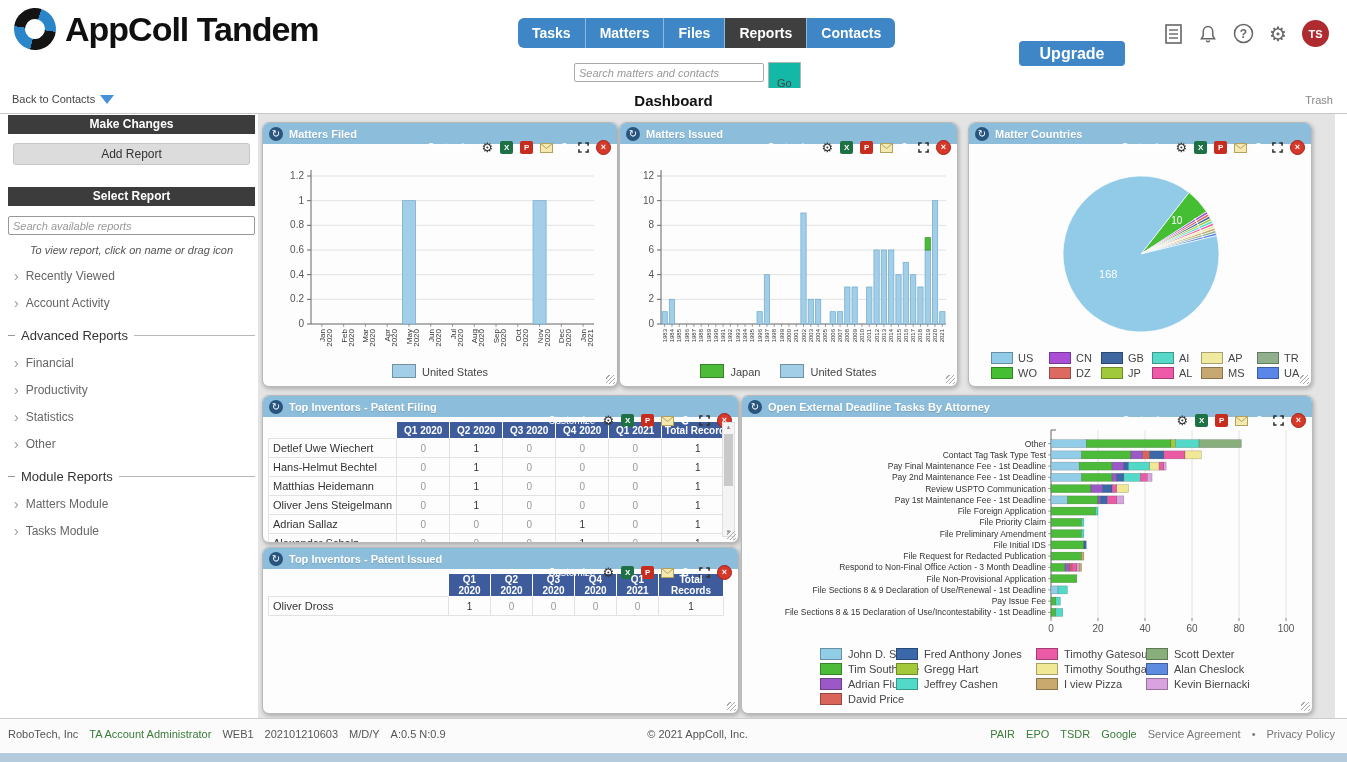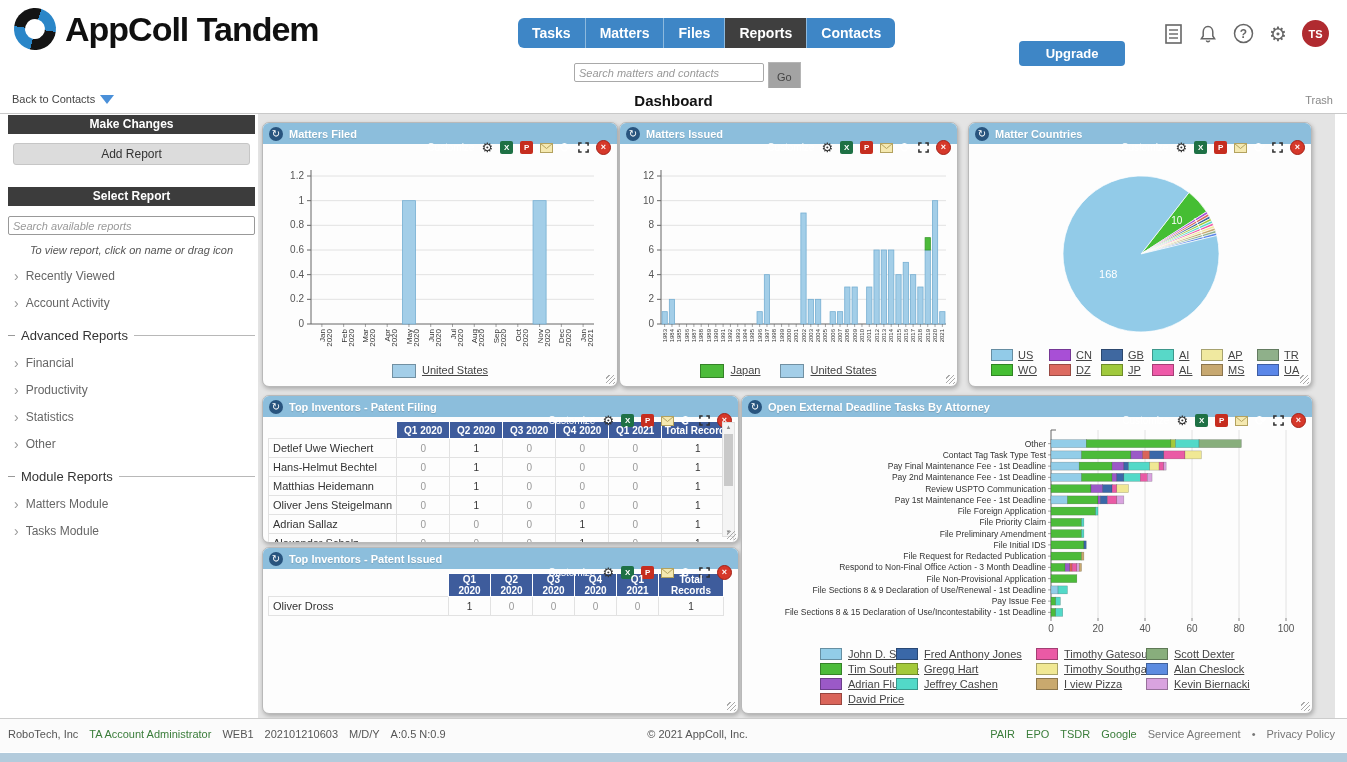--- a/index.html
+++ b/index.html
@@ -13,24 +13,24 @@
   .logo-icon::after{content:"";position:absolute;left:11px;top:11px;width:20px;height:20px;border-radius:50%;background:#fff;}
   .logo-text{font-size:34px;font-weight:bold;color:#101010;letter-spacing:-1px;}
   .nav{position:absolute;left:518px;top:18px;display:flex;border-radius:6px;overflow:hidden;}
   .nav-tab{background:#3E86C6;color:#fff;font-size:14px;font-weight:bold;padding:7px 14px;cursor:pointer;
      border-right:1px solid #8db9dd;}
   .nav-tab:last-child{border-right:none;}
   .nav-tab.active{background:#3F3F3F;}
   .search-input{position:absolute;left:574px;top:63px;width:180px;height:15px;border:1px solid #a9a9a9;
      border-radius:2px;font-size:11px;padding:1px 4px;color:#444;font-family:"Liberation Sans",sans-serif;}
   input::placeholder{font-style:italic;color:#999;}
-  .go-btn{position:absolute;left:768px;top:62px;background:#a3a3a3;border:1px solid #b5b5b5;border-radius:0;
-     font-size:11px;color:#444;padding:8px 8px;cursor:pointer;}
+  .go-btn{position:absolute;left:768px;top:62px;background:#14b8a6;border:1px solid #b5b5b5;border-radius:0;
+     font-size:11px;color:#444;padding:14px 8px;cursor:pointer;}
   .upgrade-btn{position:absolute;left:1019px;top:41px;width:106px;height:25px;background:#3E86C6;color:#fff;
-     font-size:13px;font-weight:bold;border-radius:4px;display:flex;align-items:center;justify-content:center;cursor:pointer;}
+     font-size:16px;font-weight:bold;border-radius:4px;display:flex;align-items:center;justify-content:center;cursor:pointer;}
   .hdr-icons{position:absolute;left:1162px;top:20px;display:flex;align-items:center;gap:13px;}
   .hicon{width:22px;height:22px;display:flex;align-items:center;justify-content:center;color:#666;cursor:pointer;}
   .hicon svg{display:block;}
   .gear-glyph{font-size:20px;line-height:22px;color:#666;}
   .avatar{width:27px;height:27px;border-radius:50%;background:#B02B30;color:#fff;font-size:11px;font-weight:bold;
      display:flex;align-items:center;justify-content:center;cursor:pointer;}
   
   .crumb-row{position:absolute;left:0;top:88px;width:1347px;height:25px;background:#fff;border-bottom:1px solid #c9c9c9;}
   .back-link{position:absolute;left:12px;top:5px;font-size:11px;color:#444;cursor:pointer;display:flex;align-items:center;gap:5px;}
   .back-tri{width:0;height:0;border-left:7px solid transparent;border-right:7px solid transparent;border-top:9px solid #4A90D9;}
@@ -66,21 +66,21 @@
   .w-ico.gear{font-size:13px;color:#333;line-height:13px;}
   .w-ico.excel{width:13px;height:13px;background:#1E7145;color:#fff;font-size:8px;font-weight:bold;border-radius:2px;}
   .w-ico.pdf{width:13px;height:13px;background:#C62D1F;color:#fff;font-size:8px;font-weight:bold;border-radius:2px;}
   .w-ico.refresh{color:#fff;font-size:13px;font-weight:bold;}
   .w-ico.close{width:13px;height:13px;background:#D6382A;border:1px solid #A32015;border-radius:50%;color:#fff;
      font-size:9px;font-weight:bold;line-height:11px;}
   .resize-handle{position:absolute;right:2px;bottom:2px;width:9px;height:9px;cursor:nwse-resize;
      background:repeating-linear-gradient(135deg,transparent 0 2px,#aaa 2px 3px);}
   .w-svg{position:absolute;left:0;top:21px;}
   .w-legend{position:absolute;left:0;right:0;display:flex;justify-content:center;gap:20px;align-items:center;}
-  .leg-entry{display:flex;align-items:flex-start;gap:6px;font-size:11px;color:#444;text-decoration:underline;}
+  .leg-entry{display:flex;align-items:flex-end;gap:6px;font-size:11px;color:#444;}
   .leg-swatch{width:22px;height:12px;border:1px solid rgba(0,0,0,.3);}
   
   .pie-legend{position:absolute;left:22px;top:226px;display:grid;grid-template-columns:56px 50px 49px 47px 54px 50px;
      grid-auto-rows:15px;column-gap:2px;}
   .pie-legend .leg-entry{gap:5px;}
   .pie-legend .leg-swatch{width:20px;height:10px;}
   
   .att-legend-col{position:absolute;display:flex;flex-direction:column;gap:3px;}
   .att-legend-col .leg-swatch{width:20px;height:10px;}
   

